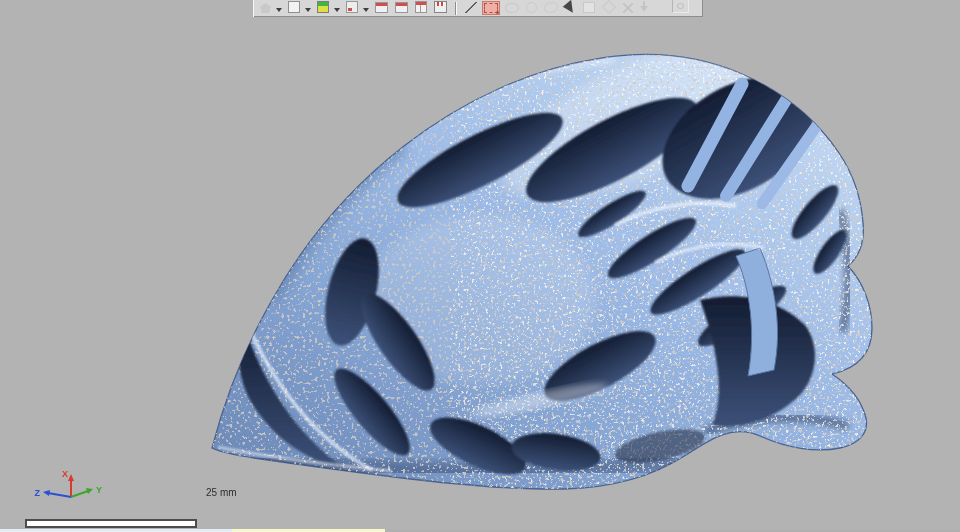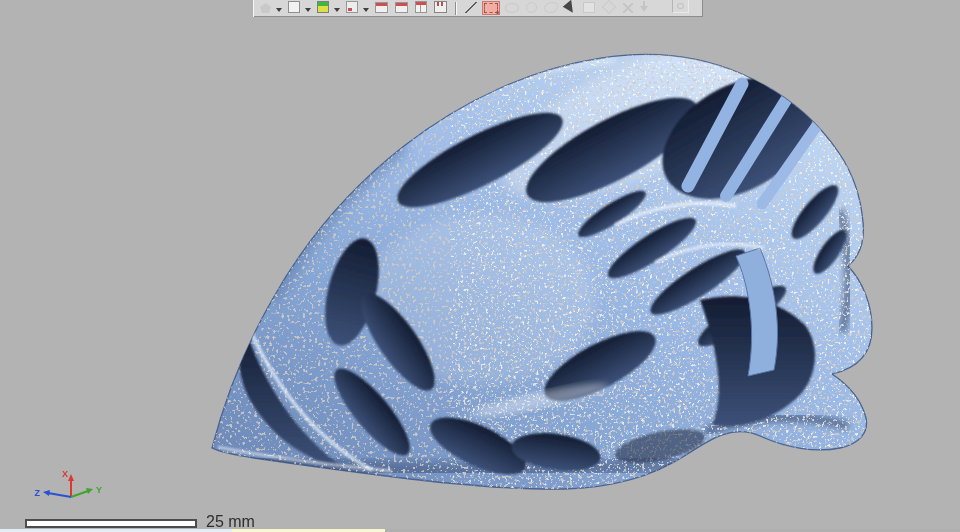--- a/index.html
+++ b/index.html
@@ -54,21 +54,21 @@
     border:1px solid #b0b0b0;border-radius:50%;}
   .dd{width:0;height:0;border-left:3px solid transparent;border-right:3px solid transparent;
     border-top:4px solid #3f3f3f;margin:0 1px 3px 0;align-self:flex-end;}
   .sep{width:1px;height:13px;background:#8d8d8d;border-right:1px solid #fafafa;margin:0 3px;align-self:flex-end;}
   .spc{width:13px;}
 
   
   .triad{position:absolute;left:8px;top:468px;}
   .scalebar{position:absolute;left:25px;top:519px;width:168px;height:5px;background:#ffffff;
     border:2px solid #4c4c4c;}
-  .scalelabel{position:absolute;left:206px;top:513px;font-size:16px;color:#2e2e2e;}
+  .scalelabel{position:absolute;left:206px;top:487px;font-size:10px;color:#2e2e2e;}
 
   
   .statusedge{position:absolute;left:0;bottom:0;width:960px;height:3px;background:#b0b0b0;}
   .statusedge .seg1{position:absolute;left:0;top:0;height:3px;width:232px;background:#e6ecf6;}
   .statusedge .seg2{position:absolute;left:232px;top:0;height:3px;width:153px;background:#f6f6cf;}
 
   .viewport{position:absolute;inset:0;}
 </style>
 </head>
 <body>

